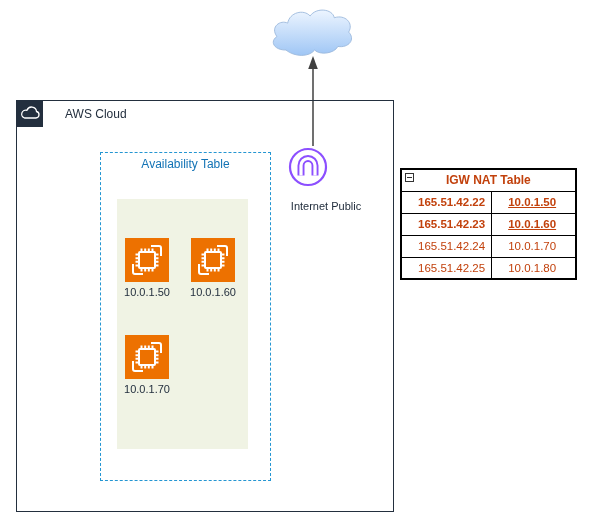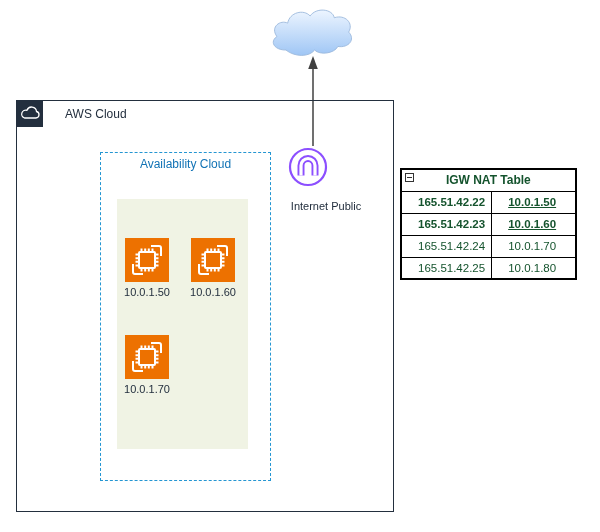--- a/index.html
+++ b/index.html
@@ -48,21 +48,21 @@
   
   .igw-icon { left:271px; top:46px; width:40px; height:40px; }
   .igw-label { left:234px; top:99px; width:150px; text-align:center;
     font-size:11px; color:#232F3E; }
 
   
   .nat-table-wrap { left:400px; top:168px; }
   table.nat { border-collapse:collapse; background:#fff;
     border:2px solid #000; }
   table.nat th, table.nat td { border:1px solid #000; height:22px;
-    font-size:11.5px; color:#14532d; vertical-align:middle;margin-left:23px; }
+    font-size:11.5px; color:#c2410c; vertical-align:middle;margin-left:23px; }
   table.nat th { font-size:12px; font-weight:bold; text-align:center;
     position:relative; padding:1px 4px; }
   table.nat td { padding:1px 6px 1px 16px; text-align:left; }
   td.col-pub { width:63px; min-width:63px; }
   td.col-priv { width:84px; min-width:84px; }
   tr.hl td { font-weight:bold; }
   tr.hl td.col-priv { text-decoration:underline; }
   .collapse-box { position:absolute; left:3px; top:3px; width:9px;
     height:9px; border:1px solid #333; background:#fff; }
   .collapse-box::after { content:''; position:absolute; left:1px;
@@ -101,21 +101,21 @@
       <div class="hdr-icon aws-hdr-icon">
         <svg width="26" height="26" viewBox="0 0 26 26">
           <path d="M7.5 17 h11.4 a3.3 3.3 0 0 0 .6 -6.5 a4.9 4.9 0 0 0 -9.5 -1.2 a3.6 3.6 0 0 0 -2.5 7.7 z" fill="none" stroke="#ffffff" stroke-width="1.3" stroke-linejoin="round"></path>
         </svg>
       </div>
       <div class="hdr-label aws-hdr-label">AWS Cloud</div>
     </div>
 
 
     <div class="abs az-box">
-      <div class="az-label">Availability Cloud</div>
+      <div class="az-label">Availability Table</div>
     </div>
 
     <div class="abs subnet-box">
 
       <div class="instance inst-1">
         <div class="inst-icon">
           <svg width="44" height="44" viewBox="0 0 44 44" fill="none" stroke="#ffffff" stroke-width="2">
             <path d="M26 8 h8 a2 2 0 0 1 2 2 v8"></path>
             <path d="M18 36 h-8 a2 2 0 0 1 -2 -2 v-8"></path>
             <rect x="14" y="14" width="16" height="16" rx="1"></rect>

